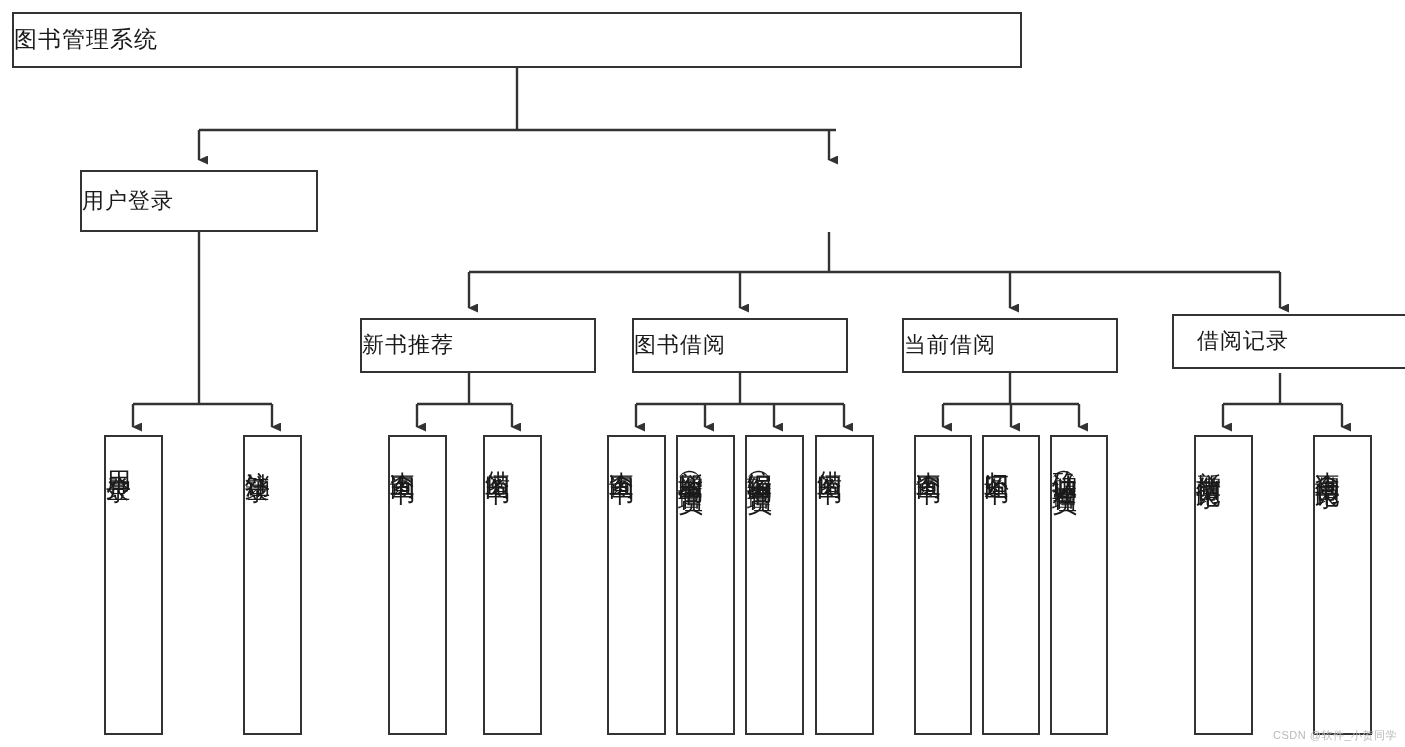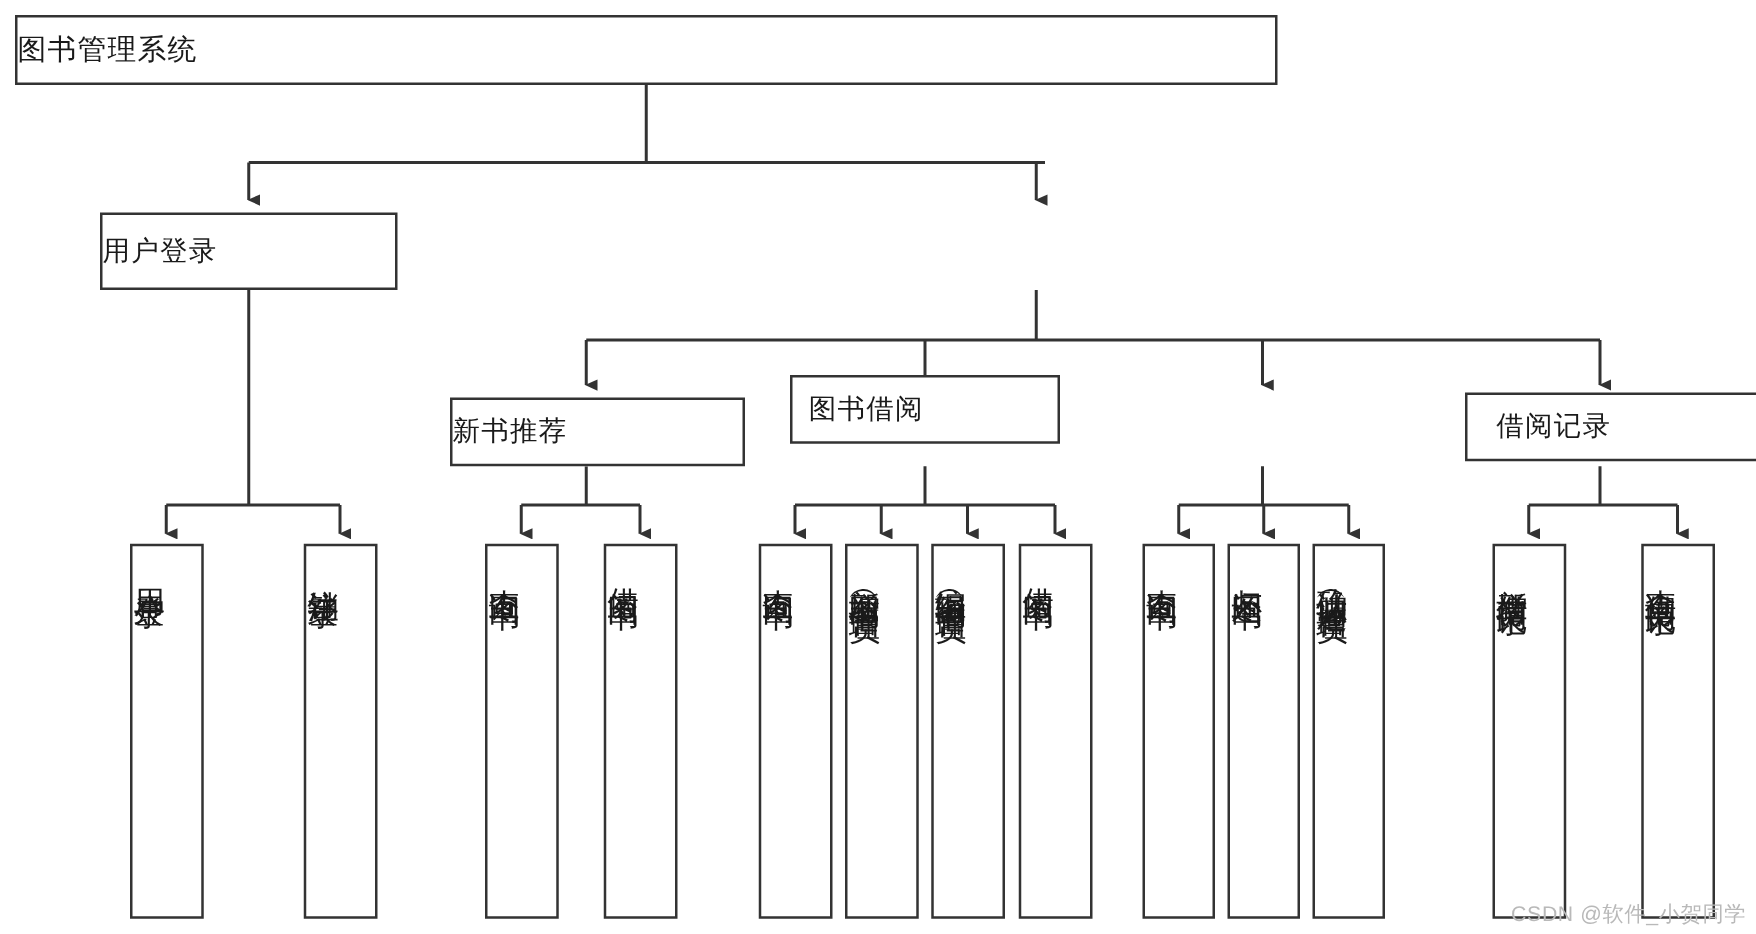--- a/index.html
+++ b/index.html
@@ -46,21 +46,21 @@
     letter-spacing:3px;
     height:auto;
     max-height:290px;
   }
   .v-node.tall .lbl{max-height:300px;}
 
   #watermark{
     position:absolute;
     right:8px;
     bottom:4px;
-    font-size:17px;
+    font-size:11px;
     color:#b9b9b9;
     letter-spacing:0.5px;
     user-select:none;
     white-space:nowrap;
   }
 </style>
 </head>
 <body>
 
 <div id="canvas">
@@ -119,22 +119,25 @@
     <span class="lbl">图书管理系统</span>
   </div>
 
   <div class="node h-node" style="left:80px;top:170px;width:238px;height:62px;">
     <span class="lbl">用户登录</span>
   </div>
 
   <div class="node h-node" style="left:360px;top:318px;width:236px;height:55px;">
     <span class="lbl">新书推荐</span>
   </div>
-  <div class="node h-node" style="left:632px;top:300px;width:216px;height:55px;padding-left:13px;">
+  <div class="node h-node" style="left:632px;top:318px;width:216px;height:55px;">
     <span class="lbl">图书借阅</span>
+  </div>
+  <div class="node h-node" style="left:902px;top:318px;width:216px;height:55px;">
+    <span class="lbl">当前借阅</span>
   </div>
   <div class="node h-node" style="left:1172px;top:314px;width:248px;height:55px;padding-left:23px;">
     <span class="lbl">借阅记录</span>
   </div>
 
   <div class="node v-node" style="left:104px;top:435px;width:59px;height:300px;">
     <span class="lbl">用户登录</span>
   </div>
   <div class="node v-node" style="left:243px;top:435px;width:59px;height:300px;">
     <span class="lbl">注销登录</span>

